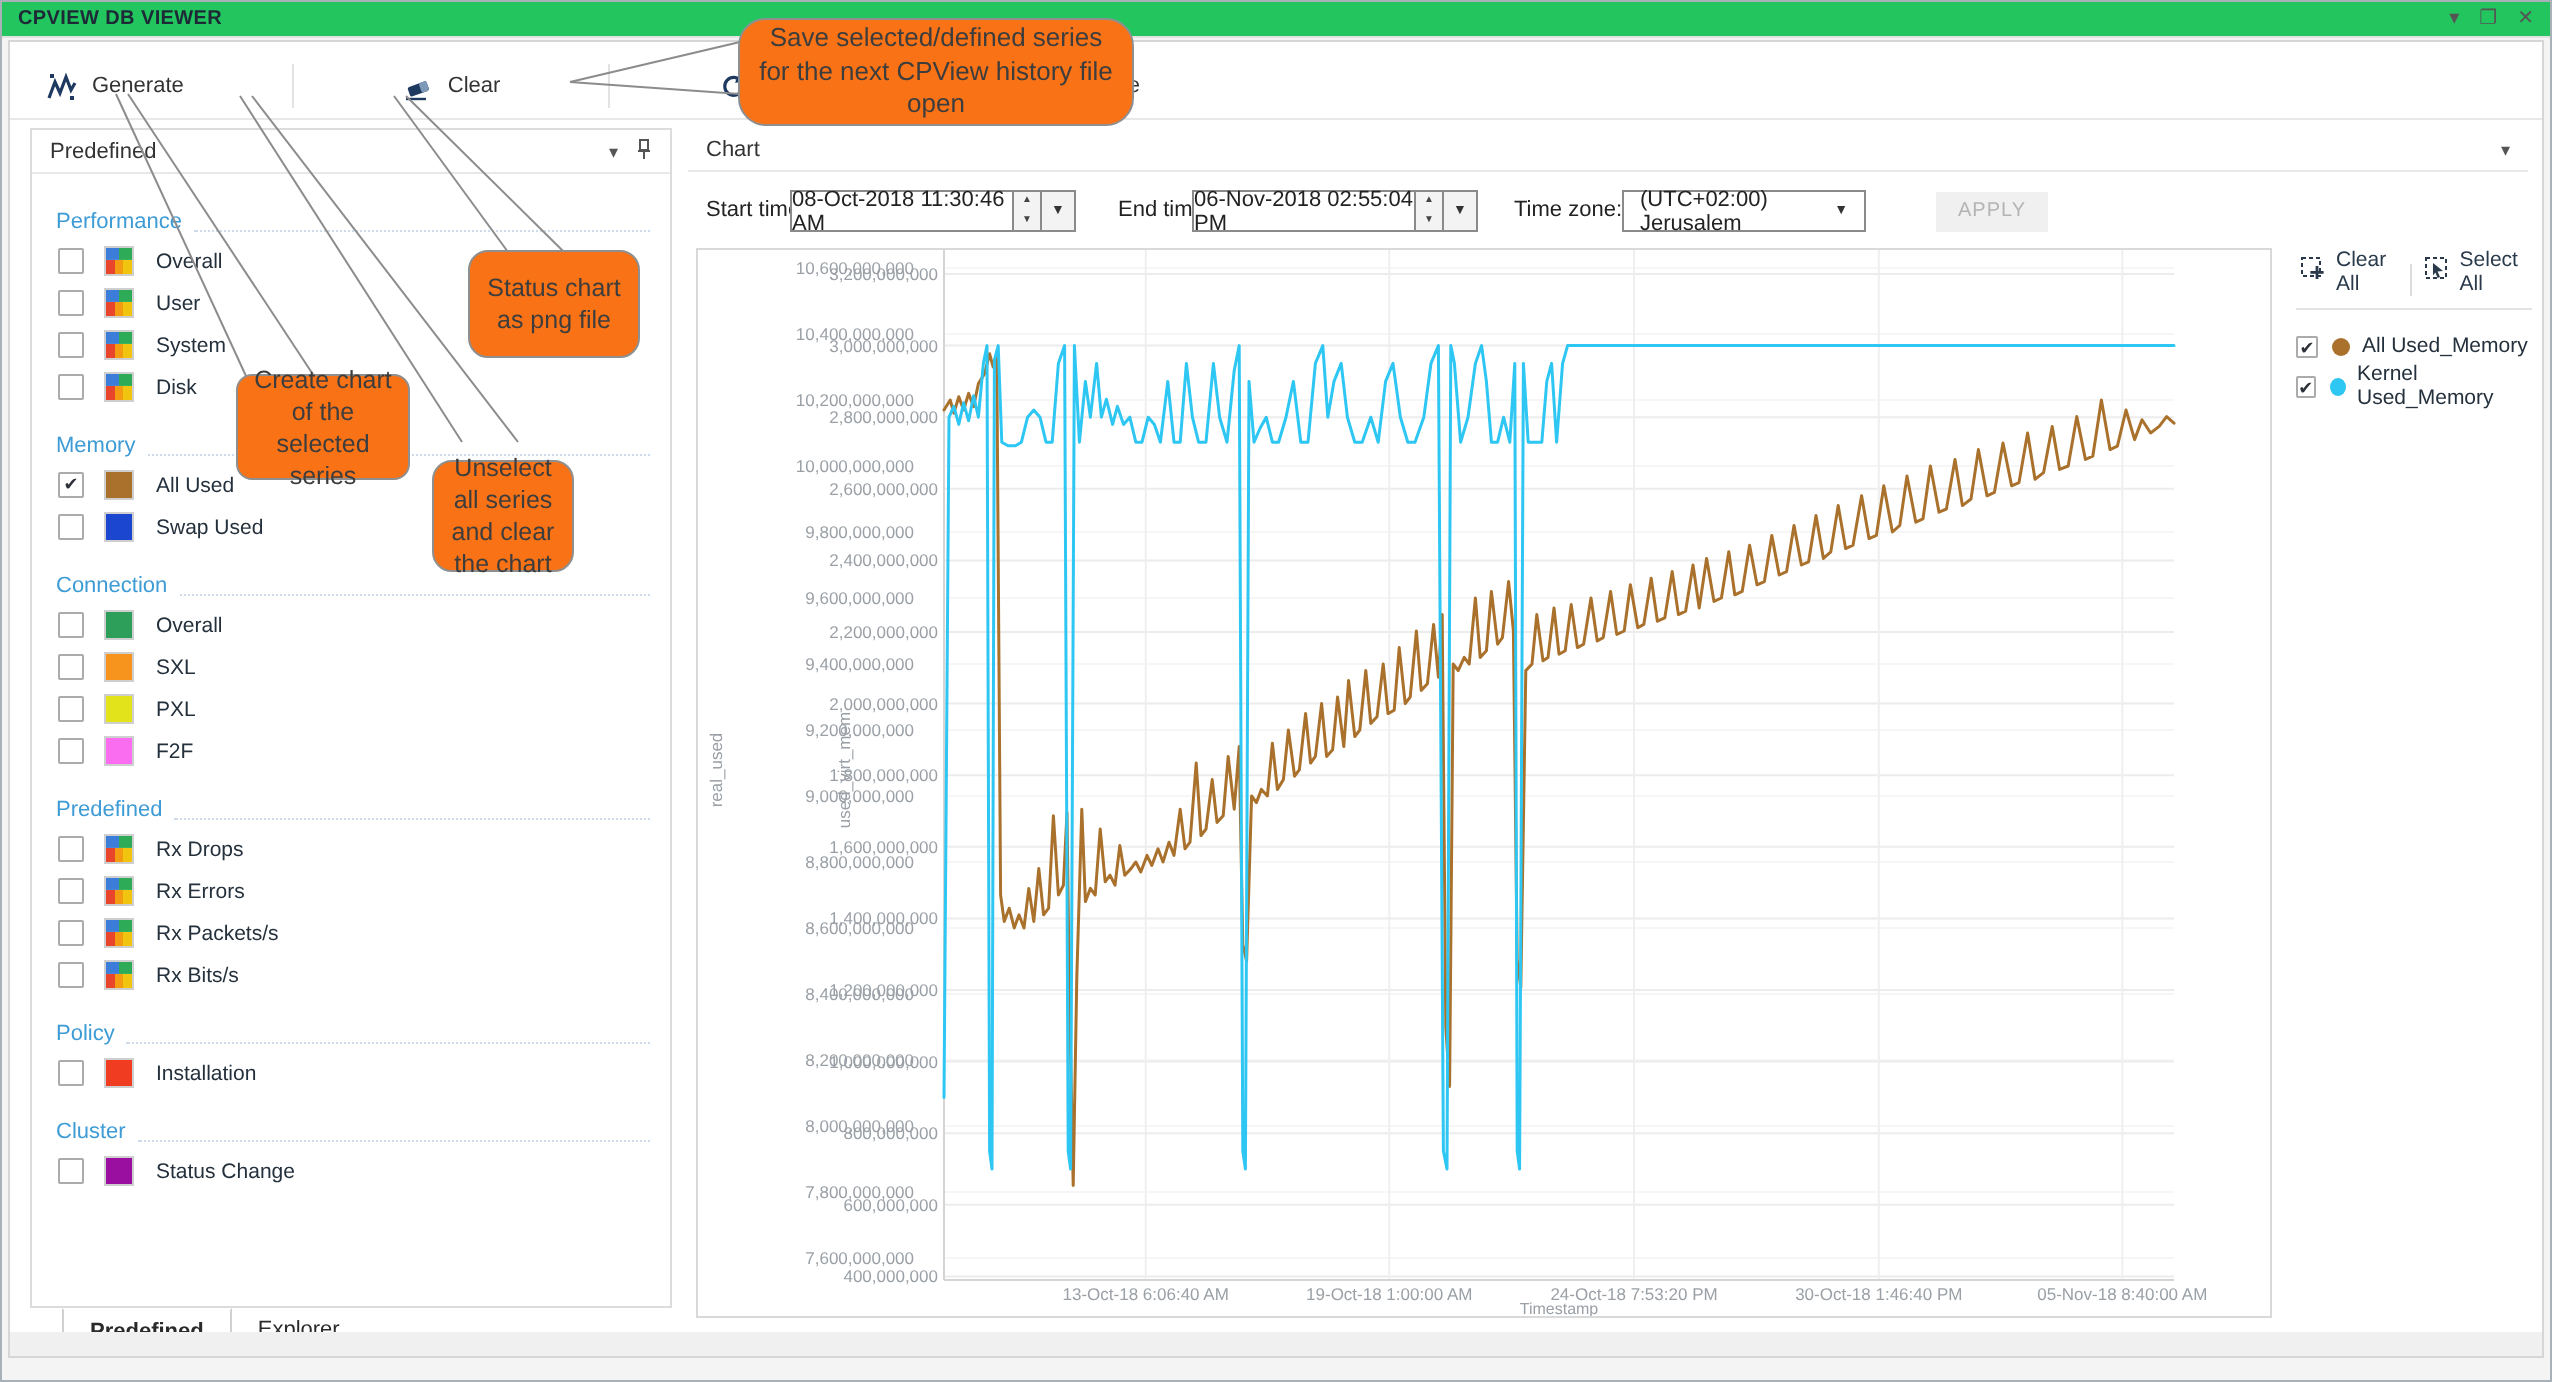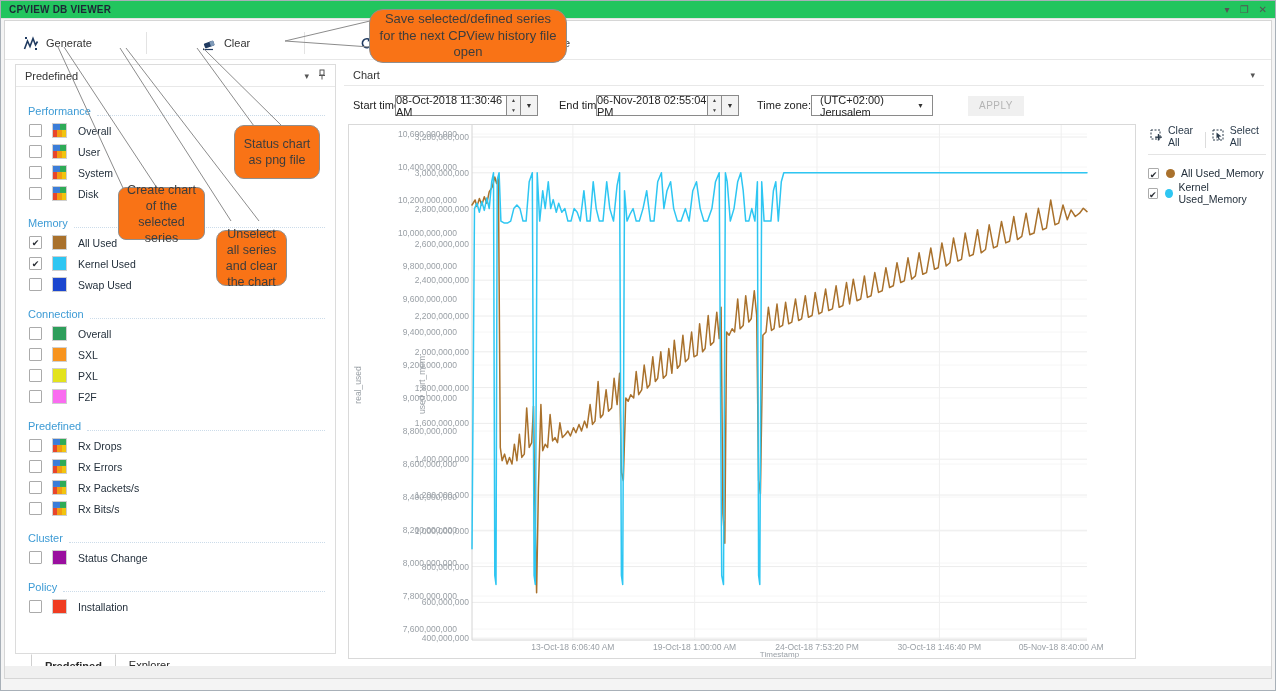--- a/index.html
+++ b/index.html
@@ -184,25 +184,20 @@
             <div class="section-hdr">
               <span class="section-title">Memory</span>
               <span class="section-dots"></span>
             </div>
             <div class="srow">
               <span class="cb checked"></span>
               <span class="swatch" style="background: rgb(169, 113, 44);"></span>
               <span class="slabel">All Used</span>
             </div>
             <div class="srow">
-              <span class="cb checked"></span>
-              <span class="swatch" style="background: rgb(46, 198, 242);"></span>
-              <span class="slabel">Kernel Used</span>
-            </div>
-            <div class="srow">
               <span class="cb"></span>
               <span class="swatch" style="background: rgb(27, 70, 207);"></span>
               <span class="slabel">Swap Used</span>
             </div>
           </div>
           <div class="section">
             <div class="section-hdr">
               <span class="section-title">Connection</span>
               <span class="section-dots"></span>
             </div>
@@ -248,38 +243,38 @@
               <span class="slabel">Rx Packets/s</span>
             </div>
             <div class="srow">
               <span class="cb"></span>
               <span class="swatch sw-multi"></span>
               <span class="slabel">Rx Bits/s</span>
             </div>
           </div>
           <div class="section">
             <div class="section-hdr">
+              <span class="section-title">Policy</span>
+              <span class="section-dots"></span>
+            </div>
+            <div class="srow">
+              <span class="cb"></span>
+              <span class="swatch" style="background: rgb(240, 60, 33);"></span>
+              <span class="slabel">Installation</span>
+            </div>
+          </div>
+          <div class="section">
+            <div class="section-hdr">
               <span class="section-title">Cluster</span>
               <span class="section-dots"></span>
             </div>
             <div class="srow">
               <span class="cb"></span>
               <span class="swatch" style="background: rgb(154, 15, 159);"></span>
               <span class="slabel">Status Change</span>
-            </div>
-          </div>
-          <div class="section">
-            <div class="section-hdr">
-              <span class="section-title">Policy</span>
-              <span class="section-dots"></span>
-            </div>
-            <div class="srow">
-              <span class="cb"></span>
-              <span class="swatch" style="background: rgb(240, 60, 33);"></span>
-              <span class="slabel">Installation</span>
             </div>
           </div>
         </div>
     </div>
 
     <div class="tabstrip">
       <div class="tab active">Predefined</div>
       <div class="tab">Explorer</div>
     </div>
 

